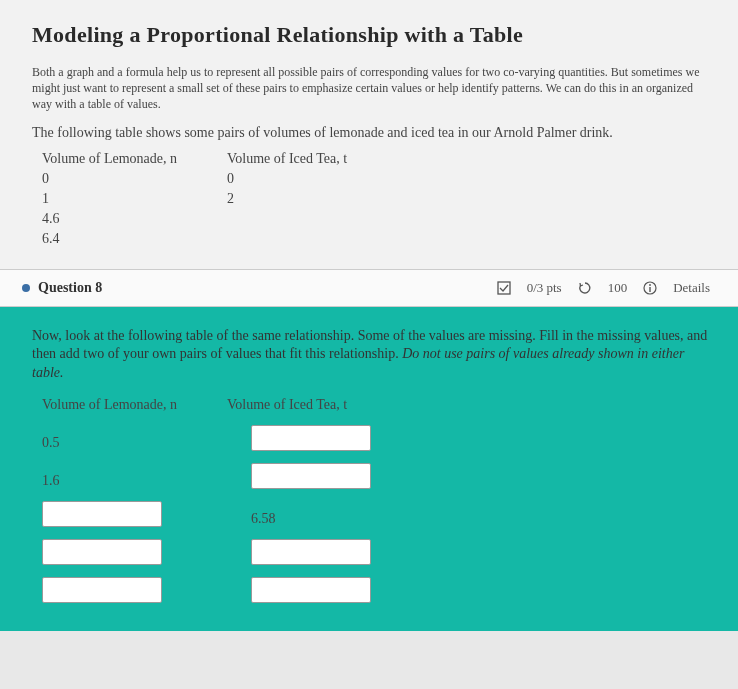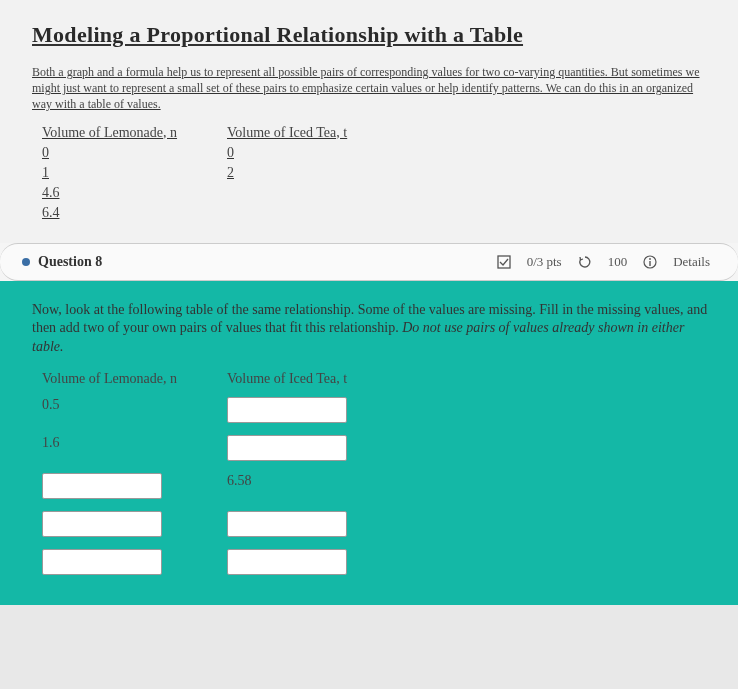--- a/index.html
+++ b/index.html
@@ -15,21 +15,20 @@
       overflow: hidden;
       color: #333;
     }
     .container {
       background: #f5f5f5;
       padding: 0;
     }
     .top-section {
       padding: 22px 28px 18px 32px;
       background: #f2f2f2;
-      text-decoration: underline;
     }
     .main-title {
       font-size: 22px;
       font-weight: bold;
       color: #2a2a2a;
       margin-bottom: 16px;
       letter-spacing: 0.3px;
     }
     .intro-para {
       font-size: 12px;
@@ -65,21 +64,20 @@
       width: 180px;
     }
     .divider-section {
       border-top: 1px solid #ccc;
       border-bottom: 1px solid #ccc;
       background: #fafafa;
       padding: 10px 28px 10px 22px;
       display: flex;
       justify-content: space-between;
       align-items: center;
-      border-radius: 18px;
     }
     .q-left {
       display: flex;
       align-items: center;
       gap: 8px;
     }
     .bullet {
       width: 8px;
       height: 8px;
       background: #3a6ea5;
@@ -118,23 +116,24 @@
       margin-left: 10px;
     }
     .fill-table .th-row {
       display: flex;
       font-size: 14px;
       color: #444;
       margin-bottom: 10px;
     }
     .fill-row {
       display: flex;
-      align-items: flex-start;
+      align-items: flex-end;
       margin-bottom: 10px;
       min-height: 28px;
+      gap: 24px;
     }
     .fcol1 {
       width: 185px;
       font-size: 14px;
       color: #444;
     }
     .fcol2 {
       width: 180px;
       font-size: 14px;
       color: #444;
@@ -150,20 +149,21 @@
     }
   </style>
 </head>
 <body>
 
 <div class="container">
 
   <div class="top-section">
     <h1 class="main-title">Modeling a Proportional Relationship with a Table</h1>
     <p class="intro-para">Both a graph and a formula help us to represent all possible pairs of corresponding values for two co-varying quantities. But sometimes we might just want to represent a small set of these pairs to emphasize certain values or help identify patterns. We can do this in an organized way with a table of values.</p>
+    <p class="sub-para">The following table shows some pairs of volumes of lemonade and iced tea in our Arnold Palmer drink.</p>
 
     <div class="data-table">
       <div class="th-row">
         <div class="col1">Volume of Lemonade, n</div>
         <div class="col2">Volume of Iced Tea, t</div>
       </div>
       <div class="row">
         <div class="col1">0</div>
         <div class="col2">0</div>
       </div>

